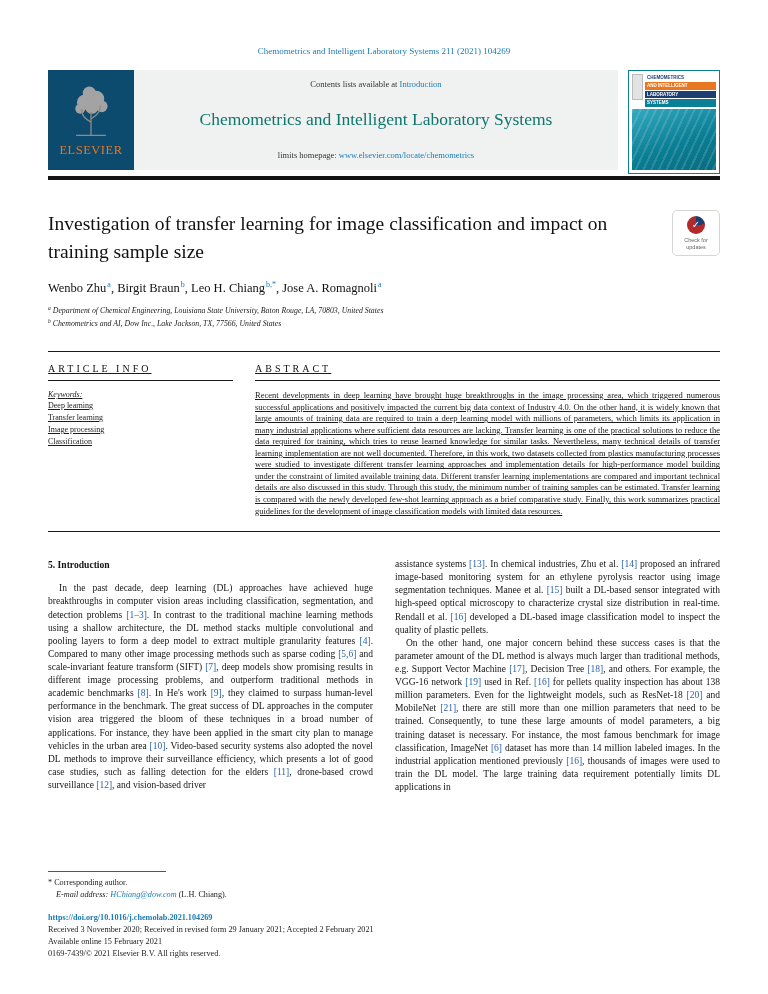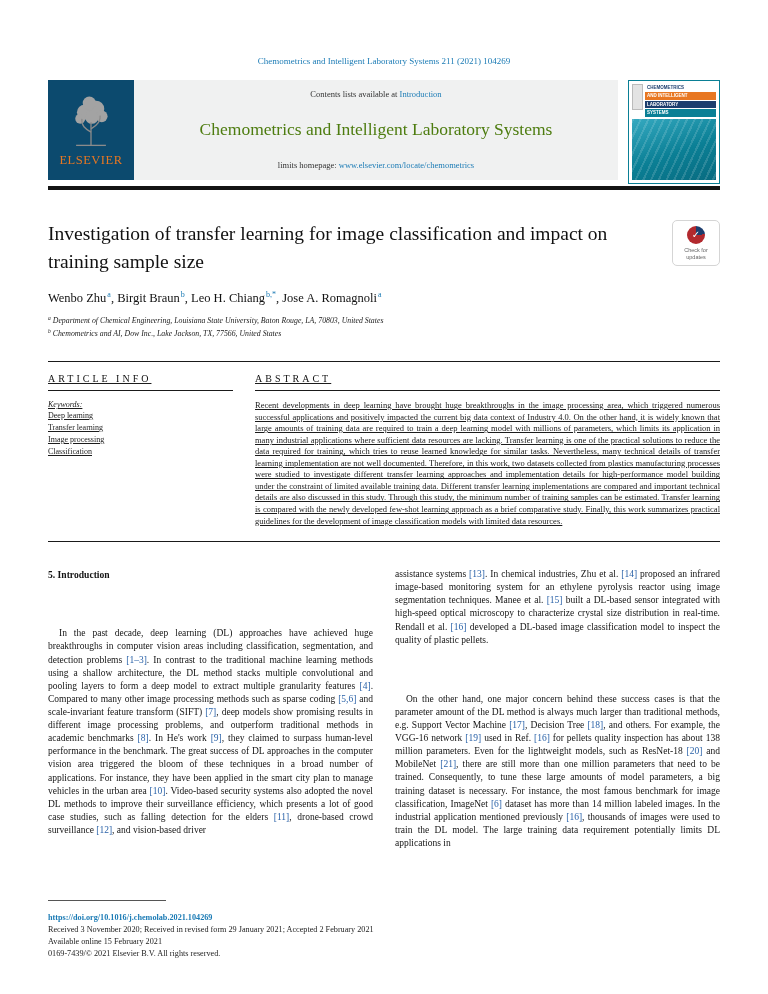--- a/index.html
+++ b/index.html
@@ -3,35 +3,35 @@
 <meta charset="utf-8">
 <style>
   * { margin:0; padding:0; box-sizing:border-box; }
   html,body { background:#ffffff; }
   body {
     width:768px; height:994px;
     font-family:"Liberation Serif","DejaVu Serif",serif;
     color:#1c1c1c;
     -webkit-font-smoothing:antialiased;
   }
-  .page { position:relative; width:768px; height:994px; padding:16px 48px; overflow:hidden; }
+  .page { position:relative; width:768px; height:994px; padding:6px 48px; overflow:hidden; }
 
   
   .top-citation { padding-top:40px; text-align:center; font-size:9px; }
   .top-citation span { color:var(--link,#1b7bb5); cursor:pointer; }
 
   
   .header-row { margin-top:14px; display:flex; align-items:stretch; }
   .masthead { flex:1; background:var(--masthead_gray,#f0f1f1); display:flex; height:100px; }
   .logo-box { width:86px; background:#0c4a6e; display:flex; flex-direction:column; align-items:center; justify-content:center; padding:4px 2px 3px; }
   .elsevier-wordmark { color:var(--elsevier_orange,#e87722); font-size:12.5px; letter-spacing:.5px; margin-top:1px; }
   .mast-center { flex:1; display:flex; flex-direction:column; align-items:center; justify-content:space-between; padding:9px 8px 10px; }
   .contents-line, .homepage-line { font-size:8.5px; color:#333; }
   .contents-line span, .homepage-line span { color:var(--link,#1b7bb5); cursor:pointer; }
-  .journal-title { font-size:17.5px; color:#4d7c0f; }
+  .journal-title { font-size:17.5px; color:#0f766e; }
 
   
   .cover { width:92px; height:104px; margin-left:10px; border:1px solid var(--cover_teal,#0a7f95); background:#fff; padding:3px; display:flex; flex-direction:column; }
   .cover-brand { display:flex; gap:2px; margin-bottom:2px; }
   .cover-logo-sq { width:11px; height:26px; background:#e3e3e3; border:1px solid #bbb; }
   .cover-brand-text { flex:1; display:flex; flex-direction:column; gap:1px; font-family:"Liberation Sans",sans-serif; font-weight:bold; }
   .cover-brand-text div { font-size:4.5px; line-height:1.2; padding:1px 2px; }
   .cbt0 { color:var(--navy,#1d3e6e); background:#fff; }
   .cbt1 { color:#fff; background:var(--elsevier_orange,#e87722); }
   .cbt2 { color:#fff; background:var(--navy,#1d3e6e); }
@@ -64,21 +64,21 @@
   .info-right { flex:1; margin-left:22px; }
   .info-heading { font-size:10px; letter-spacing:3px; color:#111; padding:11px 0 6px; border-bottom:1px solid #1a1a1a; margin-bottom:9px; }
   .kw-label { font-size:8px; font-style:italic; margin-bottom:1px; }
   .kw-item { font-size:8px; line-height:1.5; }
   .abstract-text { font-size:8.5px; line-height:1.36; text-align:justify; color:#1a1a1a; }
 
   
   .body-cols { margin-top:26px; display:flex; gap:22px; }
   .col { flex:1; font-size:9.5px; line-height:1.38; text-align:justify; color:#141414; }
   .intro-heading { font-weight:bold; font-size:9.6px; margin-bottom:11px; text-align:left; }
-  .para-indent { text-indent:11px;margin-top:46px; }
+  .para-indent { text-indent:11px; }
   .cite { color:var(--cite,#2a62a8); cursor:pointer; }
 
   
   .bottom-block { position:absolute; left:48px; right:48px; bottom:34px; }
   .fn-rule { width:118px; border-top:1px solid #555; margin-bottom:5px; }
   .footnote { font-size:8.2px; line-height:1.5; }
   .footnote .fn-line2 { padding-left:8px; }
   .em-label { font-style:italic; }
   .email-link { color:var(--link,#1b7bb5); font-style:italic; cursor:pointer; }
   .footer-block { margin-top:11px; font-size:8.2px; line-height:1.45; }
@@ -193,20 +193,27 @@
       <p class="para-indent">In the past decade, deep learning (DL) approaches have achieved huge breakthroughs in computer vision areas including classification, segmentation, and detection problems <span class="cite">[1–3]</span>. In contrast to the traditional machine learning methods using a shallow architecture, the DL method stacks multiple convolutional and pooling layers to form a deep model to extract multiple granularity features <span class="cite">[4]</span>. Compared to many other image processing methods such as sparse coding <span class="cite">[5,6]</span> and scale-invariant feature transform (SIFT) <span class="cite">[7]</span>, deep models show promising results in different image processing problems, and outperform traditional methods in academic benchmarks <span class="cite">[8]</span>. In He's work <span class="cite">[9]</span>, they claimed to surpass human-level performance in the benchmark. The great success of DL approaches in the computer vision area triggered the bloom of these techniques in a broad number of applications. For instance, they have been applied in the smart city plan to manage vehicles in the urban area <span class="cite">[10]</span>. Video-based security systems also adopted the novel DL methods to improve their surveillance efficiency, which presents a lot of good case studies, such as falling detection for the elders <span class="cite">[11]</span>, drone-based crowd surveillance <span class="cite">[12]</span>, and vision-based driver</p>
     </div>
     <div class="col">
       <p>assistance systems <span class="cite">[13]</span>. In chemical industries, Zhu et al. <span class="cite">[14]</span> proposed an infrared image-based monitoring system for an ethylene pyrolysis reactor using image segmentation techniques. Manee et al. <span class="cite">[15]</span> built a DL-based sensor integrated with high-speed optical microscopy to characterize crystal size distribution in real-time. Rendall et al. <span class="cite">[16]</span> developed a DL-based image classification model to inspect the quality of plastic pellets.</p>
       <p class="para-indent">On the other hand, one major concern behind these success cases is that the parameter amount of the DL method is always much larger than traditional methods, e.g. Support Vector Machine <span class="cite">[17]</span>, Decision Tree <span class="cite">[18]</span>, and others. For example, the VGG-16 network <span class="cite">[19]</span> used in Ref. <span class="cite">[16]</span> for pellets quality inspection has about 138 million parameters. Even for the lightweight models, such as ResNet-18 <span class="cite">[20]</span> and MobileNet <span class="cite">[21]</span>, there are still more than one million parameters that need to be trained. Consequently, to tune these large amounts of model parameters, a big training dataset is necessary. For instance, the most famous benchmark for image classification, ImageNet <span class="cite">[6]</span> dataset has more than 14 million labeled images. In the industrial application mentioned previously <span class="cite">[16]</span>, thousands of images were used to train the DL model. The large training data requirement potentially limits DL applications in</p>
     </div>
   </div>
 
   <div class="bottom-block">
     <div class="fn-rule"></div>
+    <div class="footnote">
+      <div>* Corresponding author.</div>
+      <div class="fn-line2">
+        <span class="em-label">E-mail address:</span>
+        <span class="email-link">HChiang@dow.com</span><span> (L.H. Chiang).</span>
+      </div>
+    </div>
     <div class="footer-block">
       <div><span class="doi-link">https://doi.org/10.1016/j.chemolab.2021.104269</span></div>
       <div>Received 3 November 2020; Received in revised form 29 January 2021; Accepted 2 February 2021</div>
       <div>Available online 15 February 2021</div>
       <div>0169-7439/© 2021 Elsevier B.V. All rights reserved.</div>
     </div>
   </div>
 
 </div>
 

